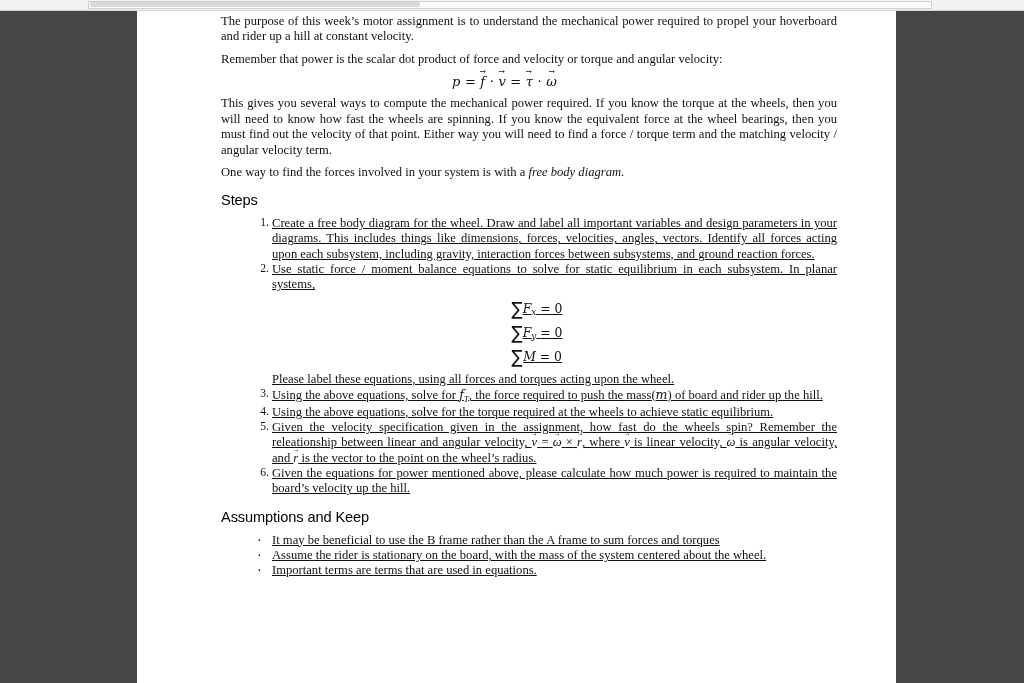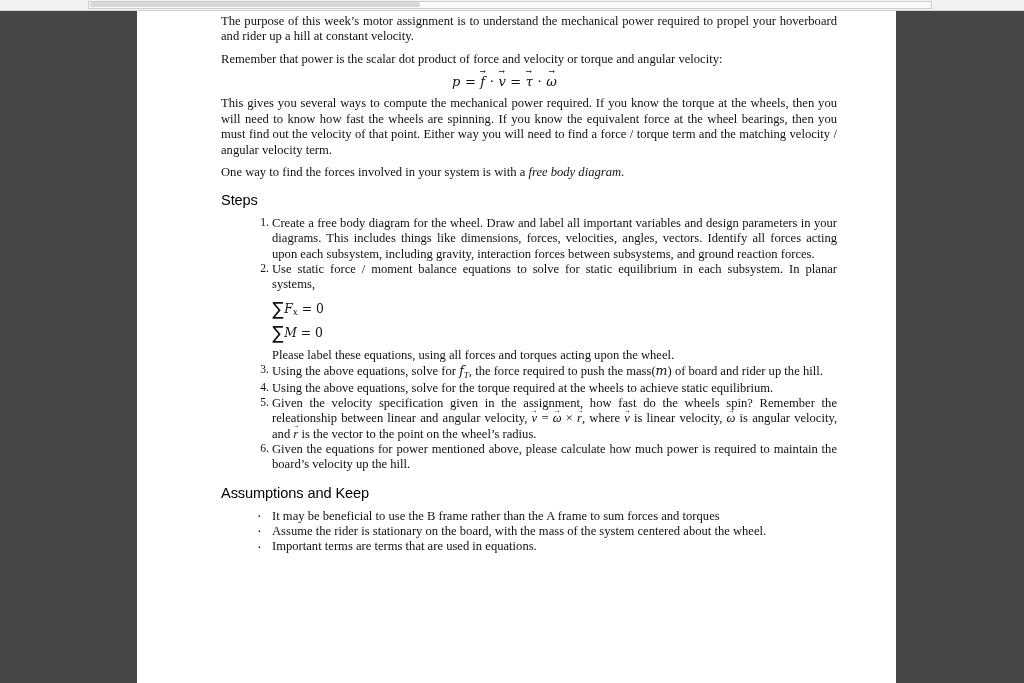--- a/index.html
+++ b/index.html
@@ -116,36 +116,38 @@
     padding: 0 35px 0 118px;
     list-style: none;
     counter-reset: stepnum;
   }
   ol.steps > li {
     position: relative;
     counter-increment: stepnum;
     margin: 0 0 0 0;
     padding: 0 0 0 17px;
     text-align: justify;
+    text-decoration: underline;
   }
   ol.steps > li::before {
     content: counter(stepnum) ".";
     position: absolute;
     left: -4px;
     top: 0;
     width: 18px;
     text-align: right;
     font-size: 11.6px;
   }
   .sub-para {
     display: block;
     margin-top: 1px;
     text-align: justify;
   }
   .eq-stack {
+    text-align: center;
     margin: 5px 0 4px 0;
     padding-right: 36px;
   }
   .eq-line {
     margin: 2px 0;
     font-family: "DejaVu Serif", "Liberation Serif", serif;
     font-size: 12.4px;
     white-space: nowrap;
   }
   .sigma {
@@ -167,20 +169,21 @@
   }
   ul.notes {
     margin: 0;
     padding: 0 35px 0 118px;
     list-style: none;
   }
   ul.notes > li {
     position: relative;
     padding: 0 0 0 17px;
     text-align: justify;
+    text-decoration: underline;
   }
   ul.notes > li::before {
     content: "\00B7";
     position: absolute;
     left: 2px;
     top: -0.06em;
     font-size: 14px;
   }
   .it { font-style: italic; }
   .nojust { text-align: left; }
@@ -230,20 +233,23 @@
           <span>Create a free body diagram for the wheel. Draw and label all important variables and design parameters in your diagrams. This includes things like dimensions, forces, velocities, angles, vectors. Identify all forces acting upon each subsystem, including gravity, interaction forces between subsystems, and ground reaction forces.</span>
         </li>
 
         <li>
           <span>Use static force / moment balance equations to solve for static equilibrium in each subsystem. In planar systems,</span>
           <div class="eq-stack">
             <div class="eq-line">
               <span class="sigma">∑</span><span class="mvar">F</span><span class="msub">x</span> <span>= 0</span>
             </div>
             <div class="eq-line">
+              <span class="sigma">∑</span><span class="mvar">F</span><span class="msub">y</span> <span>= 0</span>
+            </div>
+            <div class="eq-line">
               <span class="sigma">∑</span><span class="mvar">M</span> <span>= 0</span>
             </div>
           </div>
           <span class="sub-para">Please label these equations, using all forces and torques acting upon the wheel.</span>
         </li>
 
         <li>
           <span>Using the above equations, solve for </span><span class="mvar">f</span><span class="msub">T</span><span>, the force required to push the mass(</span><span class="mvar">m</span><span>) of board and rider up the hill.</span>
         </li>
 

